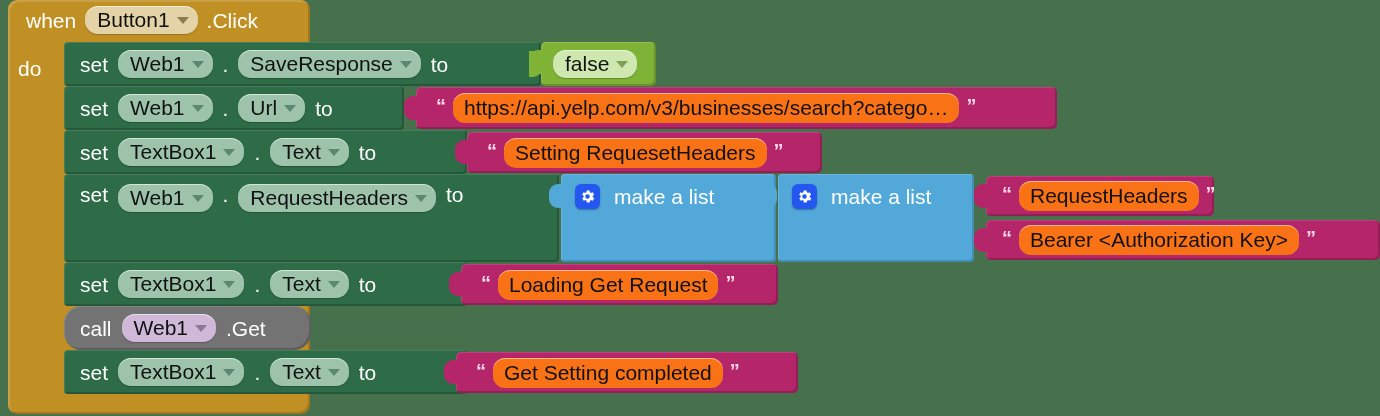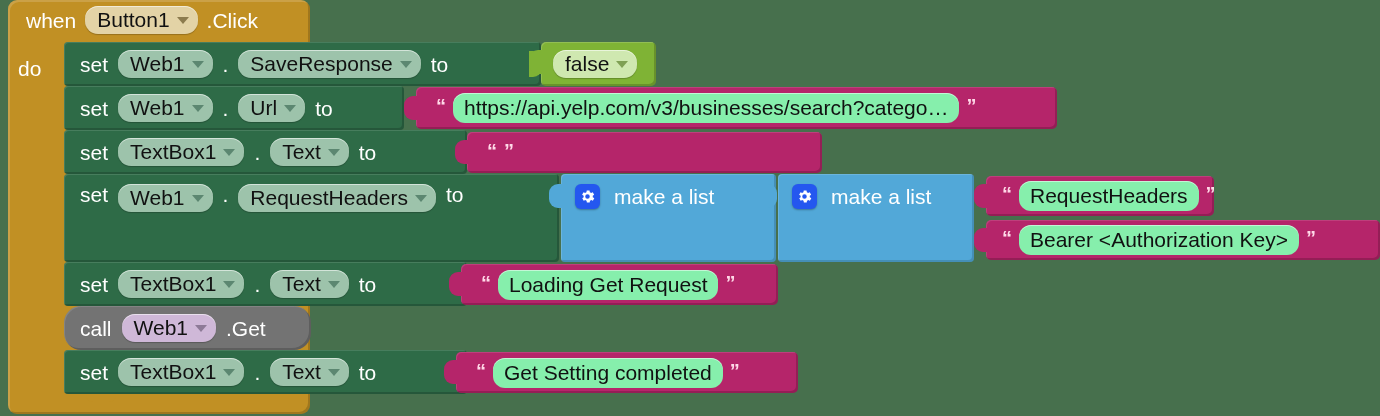--- a/index.html
+++ b/index.html
@@ -86,21 +86,21 @@
   .txt{
     background:#b5256a;border-radius:5px;
     box-shadow:inset -2px -2px 0 rgba(0,0,0,.18), inset 1px 1px 0 rgba(255,255,255,.12);
   }
   .txt-inner{
     position:absolute;left:0;top:0;height:100%;
     display:flex;align-items:center;gap:7px;padding-left:20px;
   }
   .quote{color:#ffd9e8;font-size:20px;font-weight:bold;line-height:1;margin-top:-4px;}
   .strpill{
-    background:#86efac;color:#111;font-size:21px;line-height:1;
+    background:#f97316;color:#111;font-size:21px;line-height:1;
     padding:4px 11px 5px;border-radius:12px;white-space:nowrap;
     box-shadow:inset 0 1px 0 rgba(255,255,255,.5);
   }
   
   .tab{
     position:absolute;left:-12px;top:9px;width:13px;height:24px;
     border-radius:9px 0 0 9px;
   }
   .tab.magenta{background:#b5256a;}
 
@@ -224,20 +224,21 @@
         <span>Text</span>
         <i class="caret"></i>
       </span>
       <span class="lbl">to</span>
     </div>
   </div>
   <div class="blk txt" style="left:467px;top:132px;width:355px;height:41px;">
     <div class="tab magenta" style="top:8px;"></div>
     <div class="txt-inner">
       <span class="quote">“</span>
+      <span class="strpill">Setting RequesetHeaders</span>
       <span class="quote">”</span>
     </div>
   </div>
 
   <div class="blk stmt" style="left:64px;top:174px;width:495px;height:88px;">
     <div class="bump" style="left:22px;top:88px;background:#2e6b47;"></div>
     <div class="stmt-row top" style="height:44px;">
       <span class="lbl">set</span>
       <span class="field green">
         <span>Web1</span>

